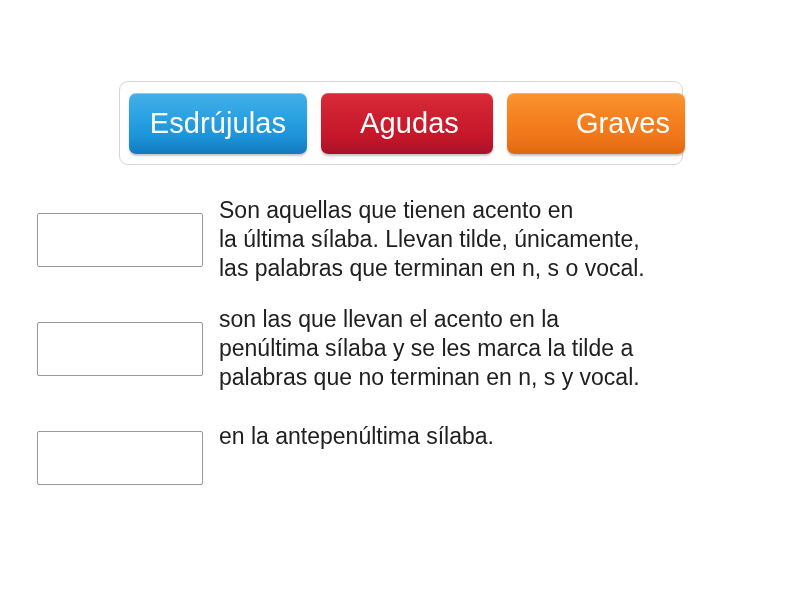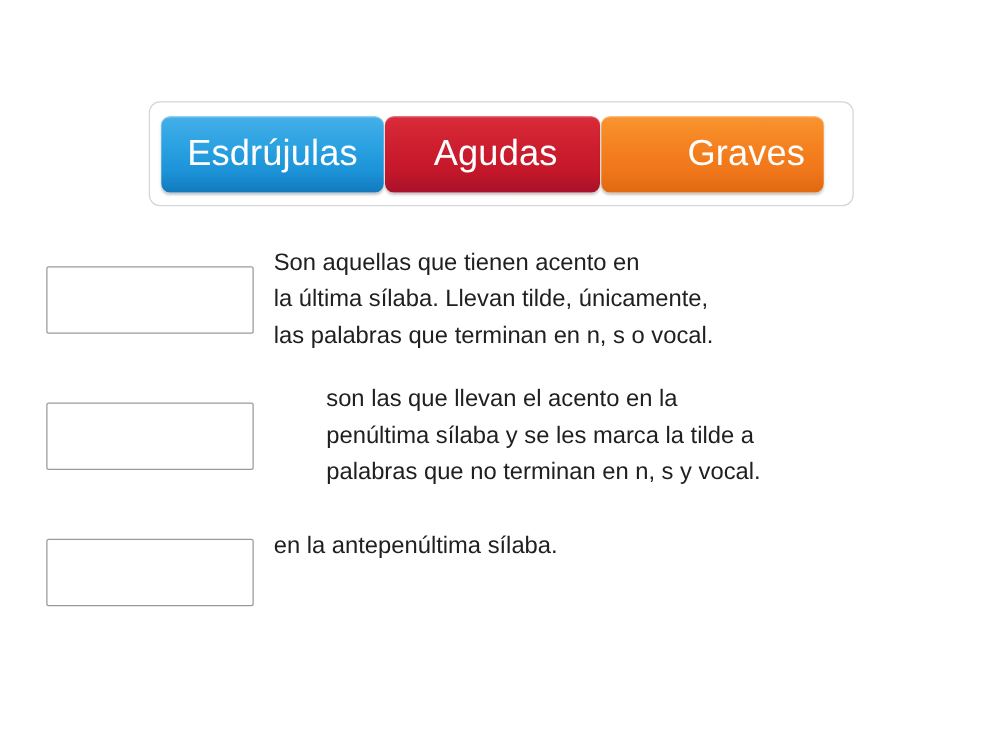--- a/index.html
+++ b/index.html
@@ -23,21 +23,21 @@
     top: 81px;
     width: 564px;
     height: 84px;
     box-sizing: border-box;
     background: #ffffff;
     border: 1px solid #d6d6d6;
     border-radius: 9px;
     display: flex;
     align-items: center;
     padding: 0 9px;
-    gap: 1px;
+    gap: 14px;
   }
 
   .tile {
     height: 61px;
     box-sizing: border-box;
     border-radius: 7px;
     display: flex;
     align-items: center;
     justify-content: center;
     color: #ffffff;
@@ -104,33 +104,33 @@
     width: 166px;
     height: 54px;
     box-sizing: border-box;
     background: #ffffff;
     border: 1px solid #9a9a9a;
     border-radius: 2px;
   }
 
   .answer-text {
     flex: 1;
-    font-size: 19px;
+    font-size: 23px;
     line-height: 29px;
     color: #202020;
     padding-right: 14px;
   }
 
   .answer-text .line {
     display: block;
     white-space: nowrap;
   }
 
   .row-1 { margin-bottom: 22px; }
-  .row-2 { margin-bottom: 30px; gap: 42px; }
+  .row-2 { margin-bottom: 30px; }
 </style>
 </head>
 <body>
 
 <div class="tile-tray">
   <div class="tile tile-esdrujulas">
     <span>Esdrújulas</span>
   </div>
   <div class="tile tile-agudas">
     <span>Agudas</span>

